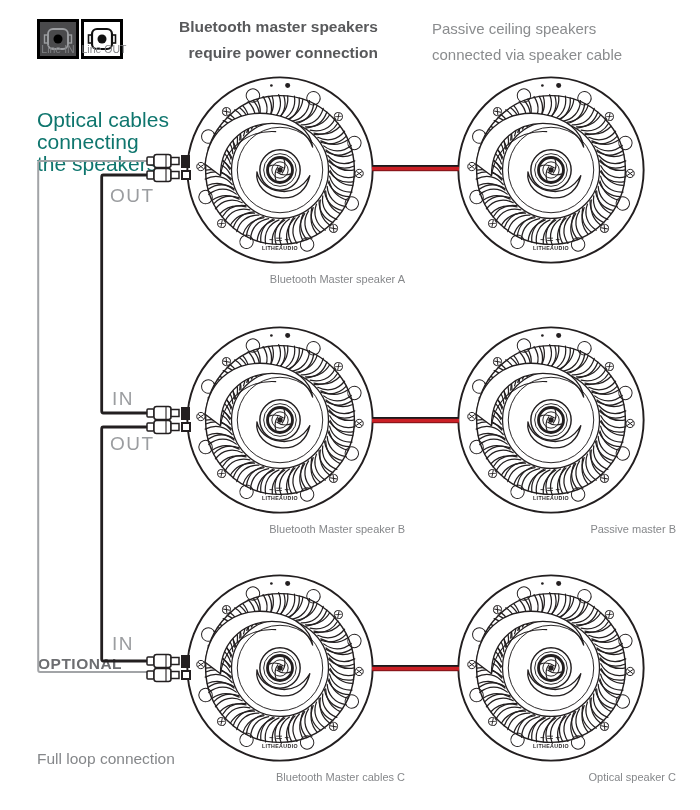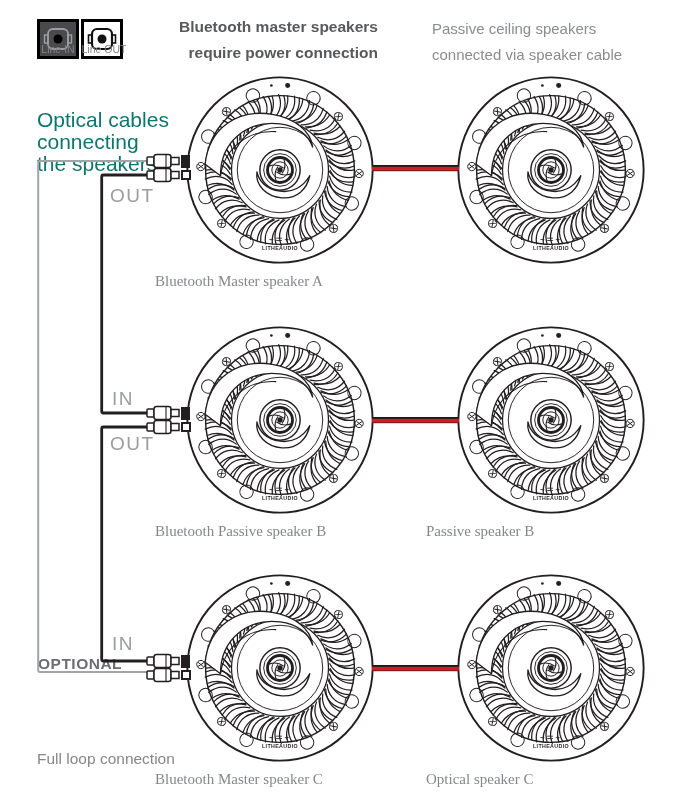--- a/index.html
+++ b/index.html
@@ -9,21 +9,21 @@
   }
   .abs{position:absolute;}
 
   
   .hdr-master{left:168px;top:14px;width:210px;text-align:right;
     font-size:15.5px;font-weight:bold;color:#58595b;line-height:26px;}
   .hdr-passive{left:432px;top:16px;width:234px;text-align:left;
     font-size:15px;color:#8a8c8e;line-height:26px;}
   .desc{left:37px;top:85px;font-size:21px;color:#0f766e;line-height:22px;margin-top:24px;}
   .legend-label{top:43px;font-size:10.5px;color:#808285;text-align:center;}
-  .spk-label{font-size:15px;color:#85878a;text-align:left;width:250px;font-family:Liberation Serif, serif;}
+  .spk-label{font-size:11px;color:#85878a;text-align:right;width:250px;}
   .port-label{font-size:19px;color:#9b9da0;letter-spacing:1.5px;}
   .optional-title{left:38px;top:655px;font-size:15.5px;font-weight:bold;color:#6d6e71;letter-spacing:.5px;}
   .optional-caption{left:37px;top:706px;font-size:15.5px;color:#85878a;margin-top:44px;}
 
   
   .speaker{position:absolute;width:192px;height:192px;z-index:1;}
   #cable-layer{position:absolute;left:0;top:0;z-index:2;pointer-events:none;}
   .port-black{position:absolute;width:9px;height:13px;background:#231f20;z-index:3;}
   .port-white{position:absolute;width:6px;height:6px;background:#fff;border:2px solid #231f20;z-index:3;}
 
@@ -307,21 +307,21 @@
   <div class="port-white" style="left:181px;top:422px"></div>
   <div class="port-black" style="left:181px;top:655px"></div>
   <div class="port-white" style="left:181px;top:670px"></div>
 
   <div class="abs port-label" style="left:110px;top:185px">OUT</div>
   <div class="abs port-label" style="left:112px;top:388px">IN</div>
   <div class="abs port-label" style="left:110px;top:433px">OUT</div>
   <div class="abs port-label" style="left:112px;top:633px">IN</div>
 
   <div class="abs spk-label" style="left:155px;top:273px">Bluetooth Master speaker A</div>
-  <div class="abs spk-label" style="left:155px;top:523px">Bluetooth Passive speaker B</div>
-  <div class="abs spk-label" style="left:426px;top:523px">Passive speaker B</div>
-  <div class="abs spk-label" style="left:155px;top:771px">Bluetooth Master speaker C</div>
+  <div class="abs spk-label" style="left:155px;top:523px">Bluetooth Master speaker B</div>
+  <div class="abs spk-label" style="left:426px;top:523px">Passive master B</div>
+  <div class="abs spk-label" style="left:155px;top:771px">Bluetooth Master cables C</div>
   <div class="abs spk-label" style="left:426px;top:771px">Optical speaker C</div>
 
   <div class="abs optional-title">OPTIONAL</div>
   <div class="abs optional-caption">Full loop connection</div>
 
 </div>
 
 </body></html>

